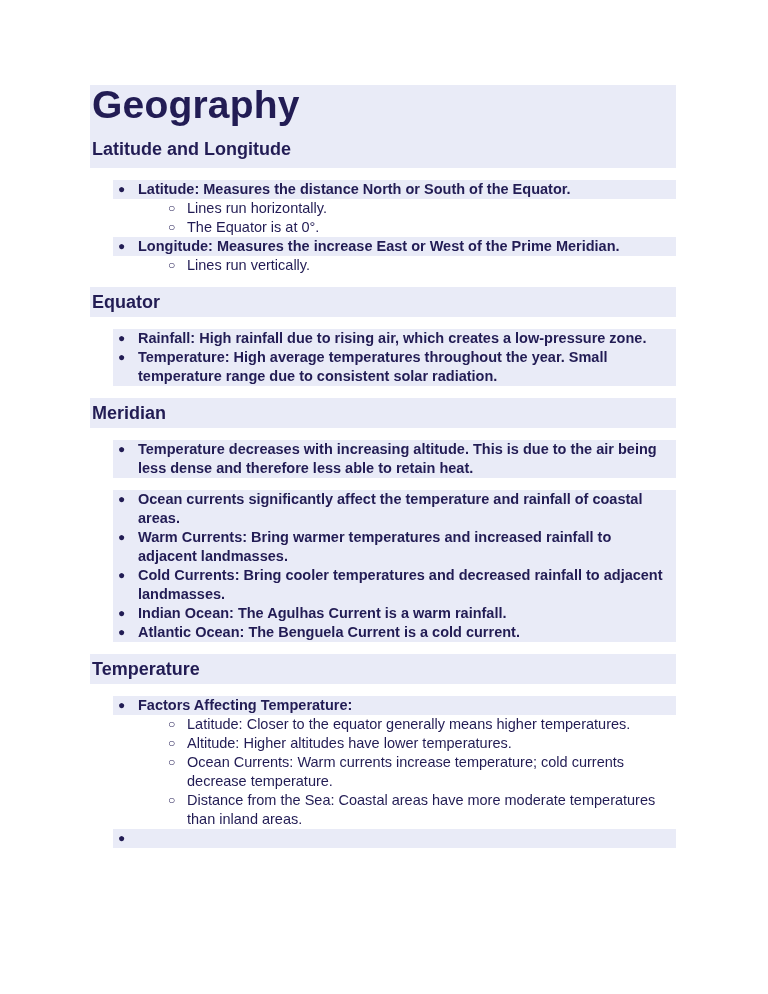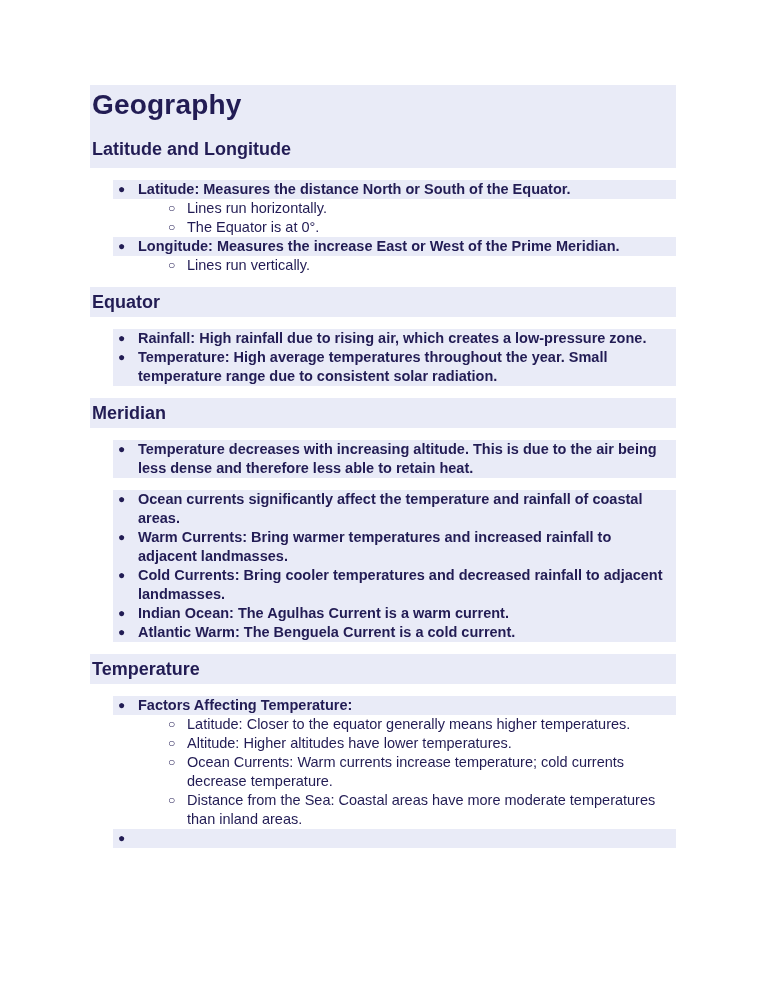--- a/index.html
+++ b/index.html
@@ -27,21 +27,21 @@
     top:85px;
     width:586px;
   }
   
   .title-block{
     background:var(--hl);
     padding:3px 2px 7px 2px;
   }
   .doc-title{
     margin:0;
-    font-size:28px;
+    font-size:39px;
     line-height:33px;
     font-weight:bold;
     letter-spacing:0.2px;
   }
   .title-block .section-heading{
     margin:16px 0 0 0;
     padding:0;
     background:transparent;
   }
   .section-heading{
@@ -143,25 +143,25 @@
       <div class="li l1 hl">
         <span class="marker">●</span>
         <span class="li-text">Warm Currents: Bring warmer temperatures and increased rainfall to adjacent landmasses.</span>
       </div>
       <div class="li l1 hl">
         <span class="marker">●</span>
         <span class="li-text">Cold Currents: Bring cooler temperatures and decreased rainfall to adjacent landmasses.</span>
       </div>
       <div class="li l1 hl">
         <span class="marker">●</span>
-        <span class="li-text">Indian Ocean: The Agulhas Current is a warm current.</span>
+        <span class="li-text">Indian Ocean: The Agulhas Current is a warm rainfall.</span>
       </div>
       <div class="li l1 hl">
         <span class="marker">●</span>
-        <span class="li-text">Atlantic Warm: The Benguela Current is a cold current.</span>
+        <span class="li-text">Atlantic Ocean: The Benguela Current is a cold current.</span>
       </div>
     </div>
 
     <h2 class="section-heading">Temperature</h2>
     <div class="list">
       <div class="li l1 hl">
         <span class="marker">●</span>
         <span class="li-text">Factors Affecting Temperature:</span>
       </div>
       <div class="li l2">

